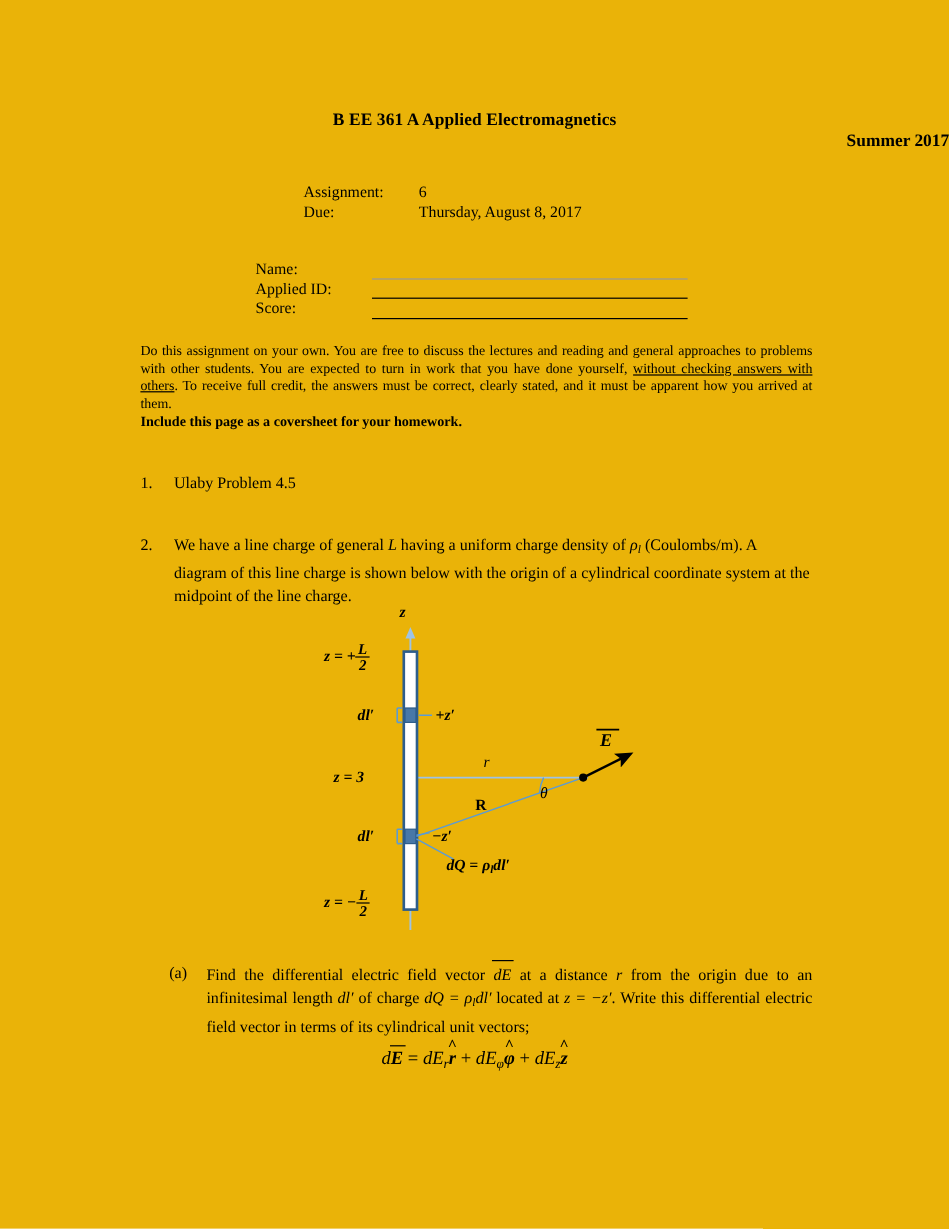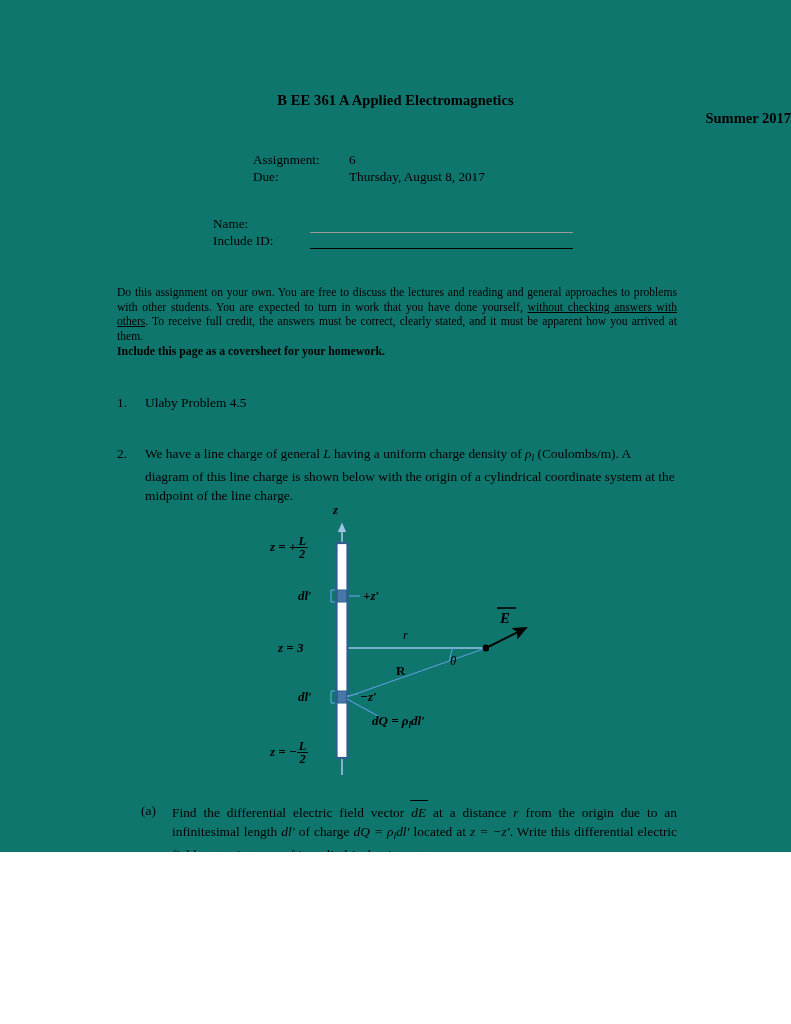--- a/index.html
+++ b/index.html
@@ -7,22 +7,22 @@
     padding: 0;
     background: #ffffff;
   }
   body {
     font-family: "Liberation Serif", "DejaVu Serif", serif;
     color: #000000;
   }
   .page {
     position: relative;
     width: 791px;
-    height: 852px;
-    background: #0f766e;
+    height: 1024px;
+    background: #eab308;
     overflow: hidden;
   }
 
   
   .course-title {
     position: absolute;
     left: 0; right: 0;
     top: 92px;
     text-align: center;
     font-weight: bold;
@@ -220,21 +220,25 @@
       <span class="meta-value">Thursday, August 8, 2017</span>
     </div>
   </div>
 
   <div class="fields">
     <div class="field-row">
       <span class="field-label">Name:</span>
       <span class="field-line light"></span>
     </div>
     <div class="field-row">
-      <span class="field-label">Include ID:</span>
+      <span class="field-label">Applied ID:</span>
+      <span class="field-line"></span>
+    </div>
+    <div class="field-row">
+      <span class="field-label">Score:</span>
       <span class="field-line"></span>
     </div>
   </div>
 
   <div class="policy">
     <span>Do this assignment on your own.  You are free to discuss the lectures and reading and general approaches to problems with other students.  You are expected to turn in work that you have done yourself, </span><u>without checking answers with others</u><span>.  To receive full credit, the answers must be correct, clearly stated, and it must be apparent how you arrived at them.</span>
   </div>
   <div class="policy-bold">Include this page as a coversheet for your homework.</div>
 
   <div class="prob" id="prob1">

